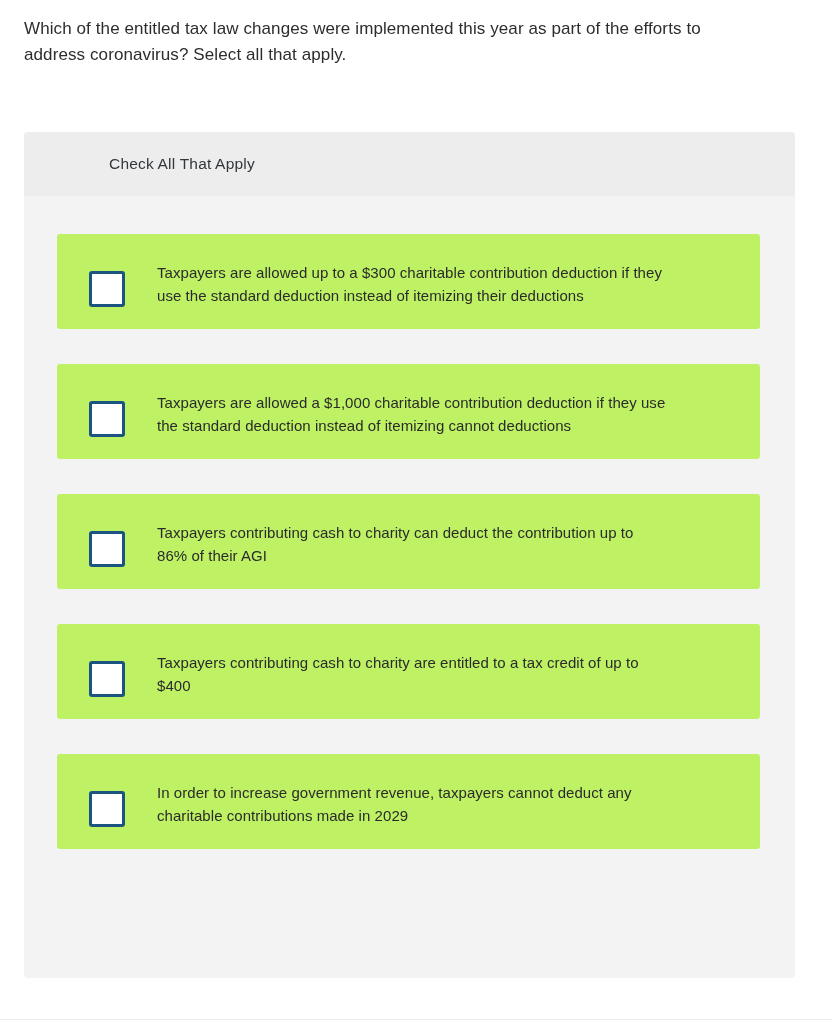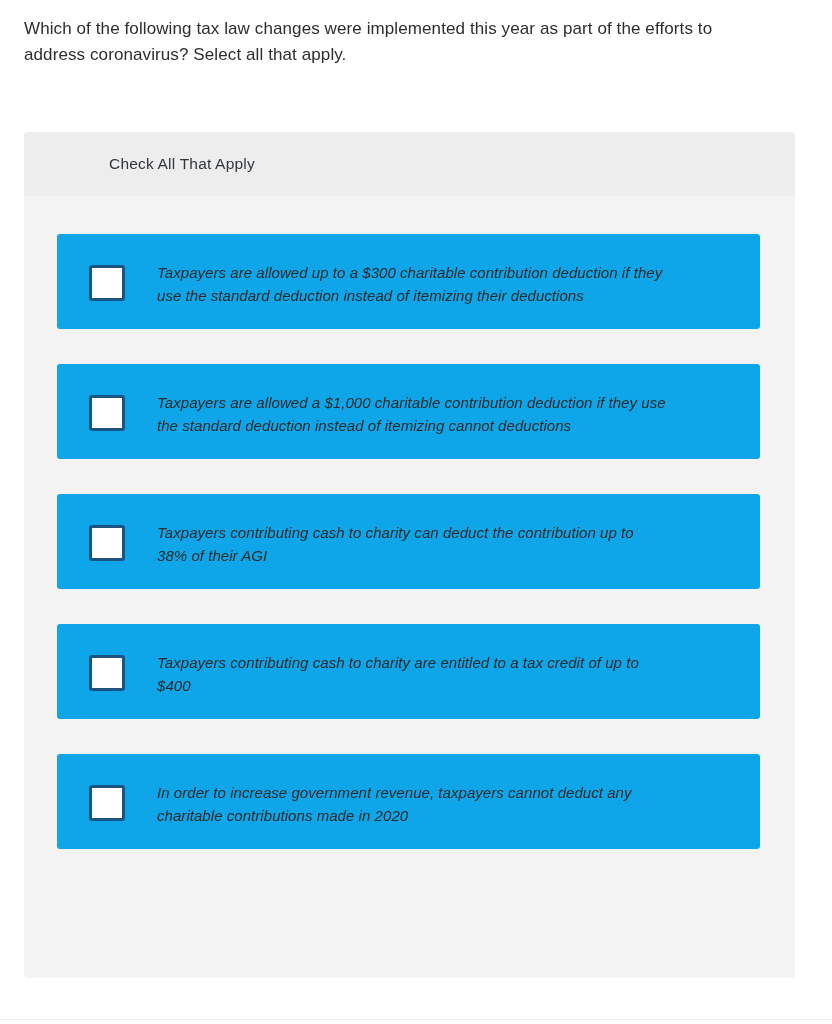--- a/index.html
+++ b/index.html
@@ -54,29 +54,28 @@
     letter-spacing: 0.2px;
   }
 
   .card-body {
     padding: 38px 35px 0 33px;
     box-sizing: border-box;
   }
 
   
   .option-row {
-    background: #0ea5e9;
+    background: #bef264;
     border-radius: 3px;
     display: flex;
-    align-items: center;
+    align-items: flex-end;
     box-sizing: border-box;
     padding: 22px 20px 22px 32px;
     margin-bottom: 35px;
     min-height: 80px;
-    font-style: italic;
   }
   .option-row:last-child {
     margin-bottom: 0;
   }
 
   .checkbox {
     flex: 0 0 auto;
     width: 36px;
     height: 36px;
     box-sizing: border-box;
@@ -103,21 +102,21 @@
     left: 0;
     top: 1019px;
     width: 832px;
     height: 1px;
     background: #ececec;
   }
 </style>
 </head>
 <body>
 
-<div class="question">Which of the following tax law changes were implemented this year as part of the efforts to address coronavirus? Select all that apply.</div>
+<div class="question">Which of the entitled tax law changes were implemented this year as part of the efforts to address coronavirus? Select all that apply.</div>
 
 <div class="card">
 
   <div class="card-header">
     <span class="card-header-title">Check All That Apply</span>
   </div>
 
   <div class="card-body">
 
     <div class="option-row">
@@ -125,29 +124,29 @@
       <div class="option-label">Taxpayers are allowed up to a $300 charitable contribution deduction if they use the standard deduction instead of itemizing their deductions</div>
     </div>
 
     <div class="option-row">
       <div class="checkbox"></div>
       <div class="option-label">Taxpayers are allowed a $1,000 charitable contribution deduction if they use the standard deduction instead of itemizing cannot deductions</div>
     </div>
 
     <div class="option-row">
       <div class="checkbox"></div>
-      <div class="option-label">Taxpayers contributing cash to charity can deduct the contribution up to 38% of their AGI</div>
+      <div class="option-label">Taxpayers contributing cash to charity can deduct the contribution up to 86% of their AGI</div>
     </div>
 
     <div class="option-row">
       <div class="checkbox"></div>
       <div class="option-label">Taxpayers contributing cash to charity are entitled to a tax credit of up to $400</div>
     </div>
 
     <div class="option-row">
       <div class="checkbox"></div>
-      <div class="option-label">In order to increase government revenue, taxpayers cannot deduct any charitable contributions made in 2020</div>
+      <div class="option-label">In order to increase government revenue, taxpayers cannot deduct any charitable contributions made in 2029</div>
     </div>
 
   </div>
 </div>
 
 <div class="bottom-rule"></div>
 
 </body></html>

